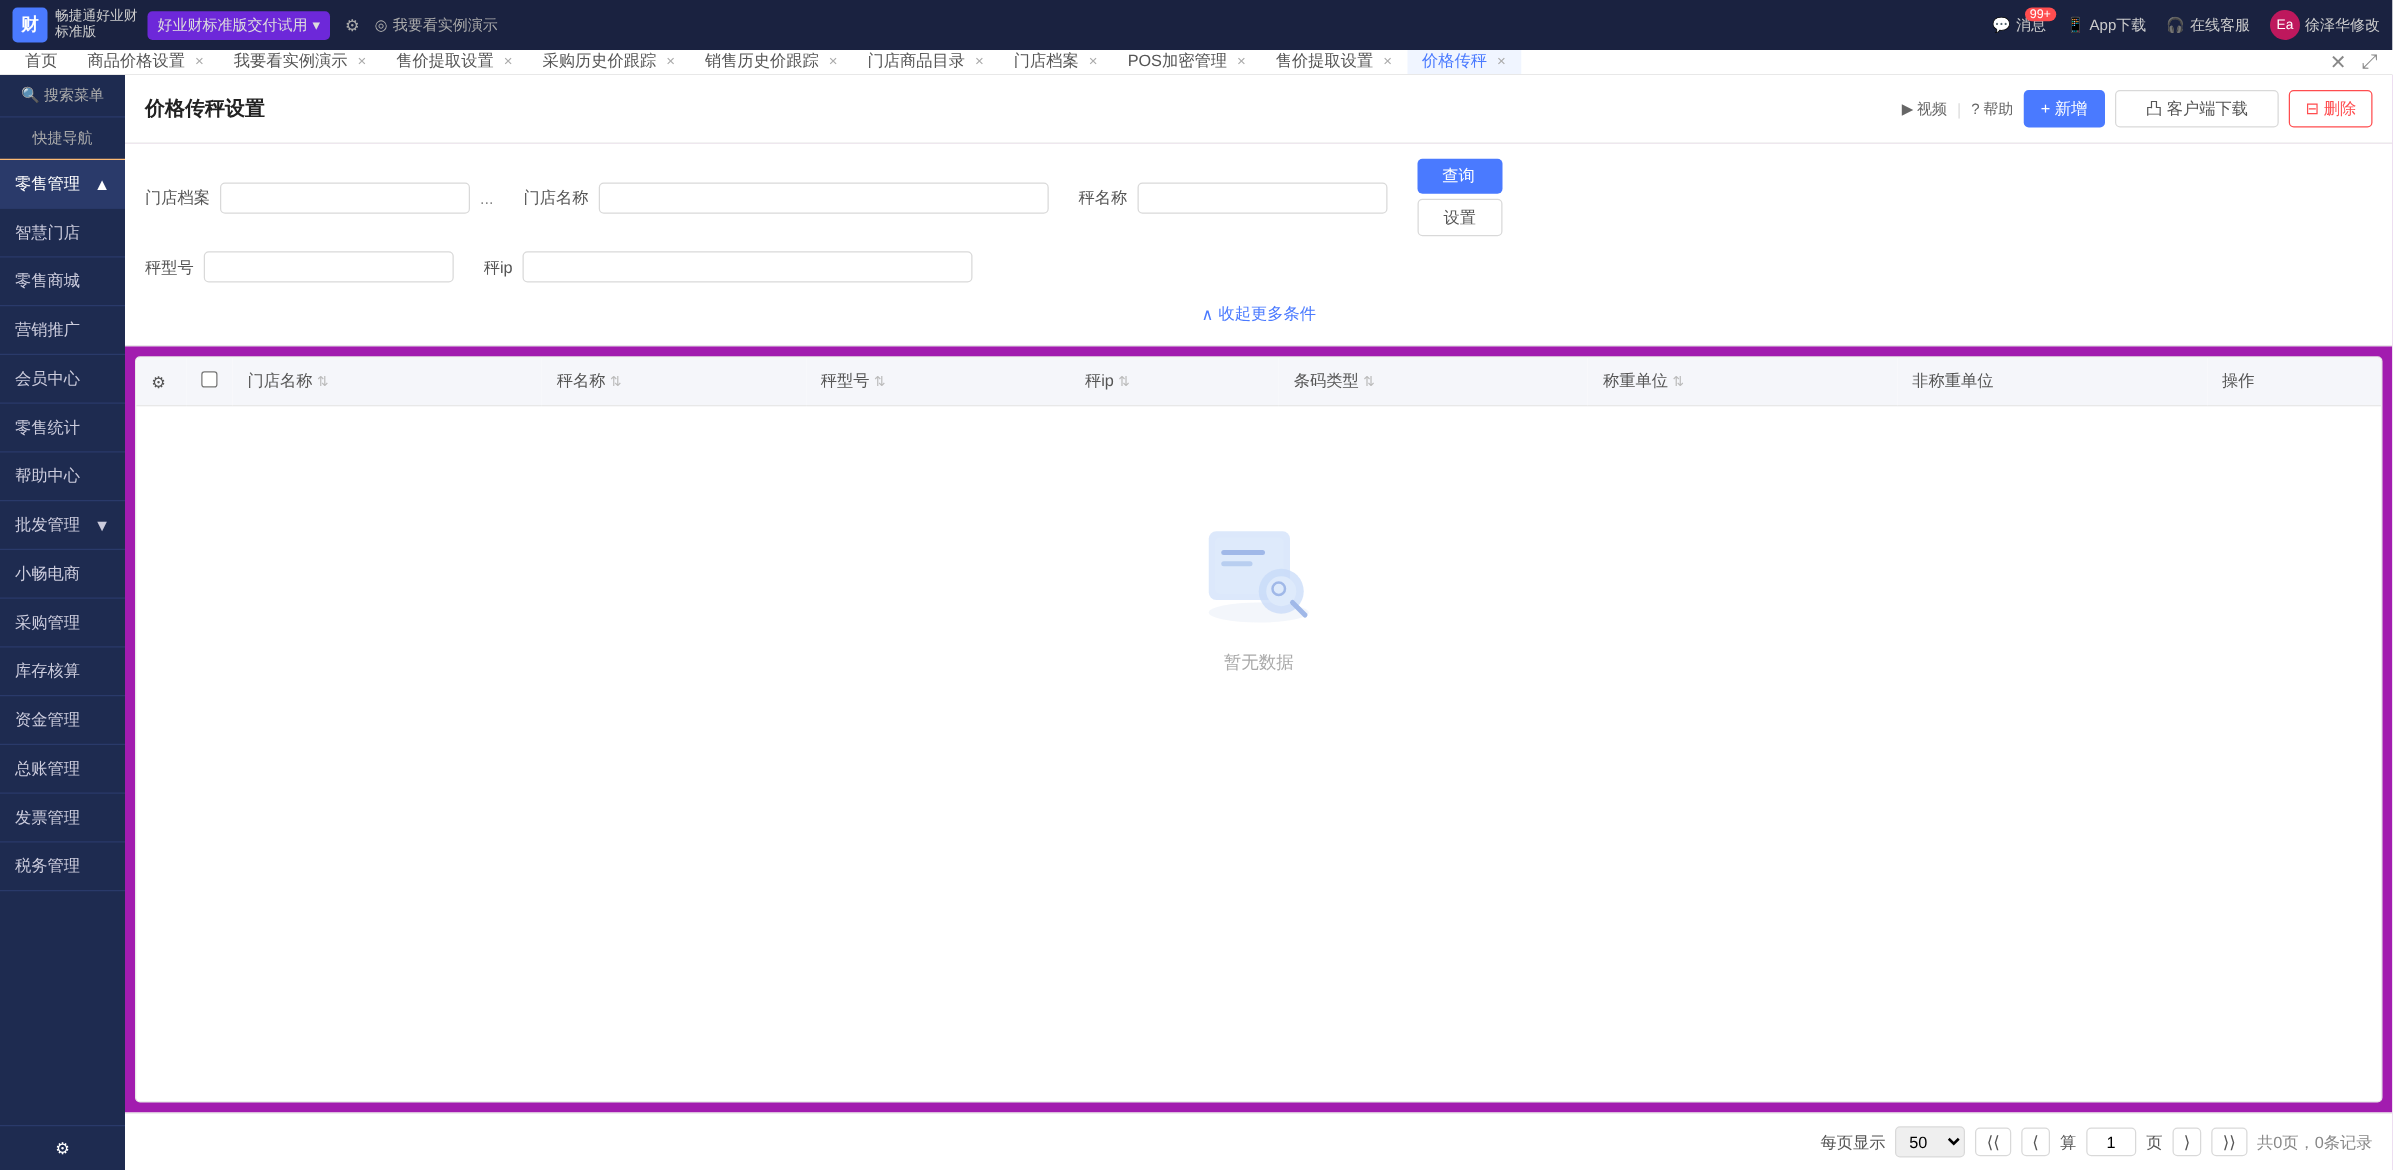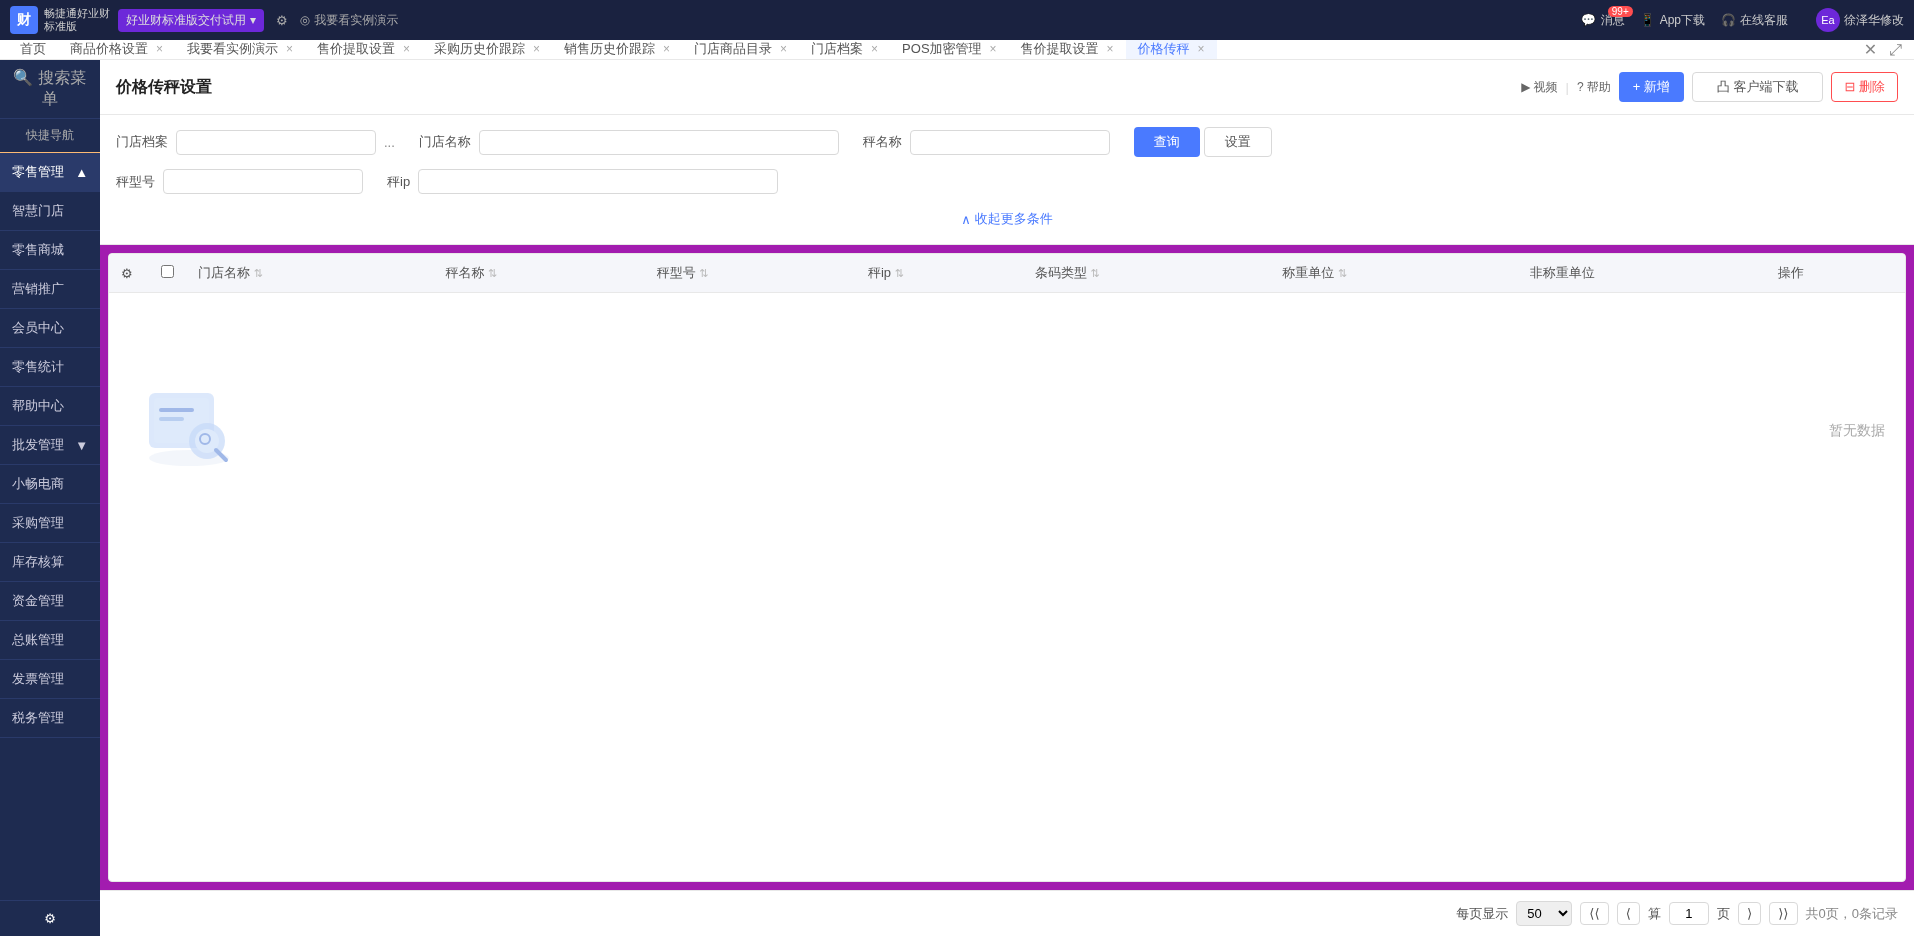--- a/index.html
+++ b/index.html
@@ -17,21 +17,21 @@
     .version-selector {
       display: flex; align-items: center; gap: 4px; background: #6d28d9; border-radius: 4px;
       padding: 3px 8px; cursor: pointer; font-size: 12px; color: #ddd; justify-content: center;
     }
     .settings-icon-btn { color: #aaa; cursor: pointer; padding: 4px; }
     .demo-link { display: flex; align-items: center; gap: 4px; color: #aaa; font-size: 12px; cursor: pointer; }
 
     .top-bar-right { display: flex; align-items: center; gap: 16px; }
     .top-bar-icon-item { display: flex; align-items: center; gap: 4px; color: #ccc; font-size: 12px; cursor: pointer; position: relative; }
     .badge { background: #ff4d4f; color: #fff; font-size: 10px; border-radius: 8px; padding: 0 4px; position: absolute; top: -6px; right: -8px; min-width: 18px; text-align: center; }
-    .user-avatar { width: 24px; height: 24px; background: #6d28d9; border-radius: 50%; display: flex; align-items: center; justify-content: center; font-size: 11px; color: #fff; margin-left: 12px; }
+    .user-avatar { width: 24px; height: 24px; background: #be185d; border-radius: 50%; display: flex; align-items: center; justify-content: center; font-size: 11px; color: #fff; }
 
     
     .tab-bar {
       display: flex; align-items: center; background: #fff; border-bottom: 1px solid #e8e8e8;
       height: 20px; padding: 0 8px; flex-shrink: 0; overflow-x: auto;
     }
     .tab-bar::-webkit-scrollbar { height: 0; }
     .tab-item {
       display: flex; align-items: center; gap: 4px; padding: 0 12px; height: 36px;
       font-size: 13px; color: #555; cursor: pointer; white-space: nowrap; border-bottom: 2px solid transparent;
@@ -46,21 +46,21 @@
     .main-layout { display: flex; flex: 1; overflow: hidden; }
 
     
     .sidebar {
       width: 100px; background: #1e2b50; color: #fff; display: flex; flex-direction: column;
       flex-shrink: 0; overflow-y: auto;
     }
     .sidebar::-webkit-scrollbar { width: 0; }
     .sidebar-search {
       padding: 8px; text-align: center; border-bottom: 1px solid #2a3a6a;
-      font-size: 16px; color: #aaa; cursor: pointer;
+      font-size: 12px; color: #aaa; cursor: pointer;
     }
     .sidebar-nav { padding: 8px; text-align: center; border-bottom: 1px solid #fdba74; font-size: 12px; color: #aaa; cursor: pointer; }
     .sidebar-item {
       display: flex; align-items: center; justify-content: space-between; padding: 10px 12px;
       font-size: 13px; color: #ccd; cursor: pointer; border-bottom: 1px solid #2a3a6a;
     }
     .sidebar-item.active { background: #2a3a6a; color: #fff; }
     .sidebar-settings { padding: 10px; text-align: center; margin-top: auto; border-top: 1px solid #2a3a6a; }
 
     
@@ -101,21 +101,21 @@
     .data-table th {
       background: #f5f6fa; padding: 10px 12px; text-align: left; font-size: 13px; font-weight: 500;
       color: #555; border-bottom: 1px solid #e8e8e8; white-space: nowrap;
     }
     .data-table td { padding: 10px 12px; border-bottom: 1px solid #f0f0f0; font-size: 13px; }
     .th-settings { width: 40px; text-align: center; }
     .th-checkbox { width: 36px; text-align: center; }
     .sort-icon { color: #bbb; font-size: 11px; cursor: pointer; }
 
     
-    .empty-state { display: flex; align-items: center; justify-content: space-between; padding: 80px 20px; }
+    .empty-state { display: flex; flex-direction: column; align-items: center; justify-content: space-between; padding: 80px 20px; }
     .empty-icon { width: 120px; height: 100px; margin-bottom: 16px; }
     .empty-text { color: #aaa; font-size: 14px; }
 
     
     .pagination-bar {
       display: flex; align-items: center; justify-content: flex-end; gap: 8px;
       padding: 10px 16px; background: #fff; border-top: 1px solid #e8e8e8; flex-shrink: 0;
       font-size: 13px; color: #555;
     }
     .page-size-select { border: 1px solid #d9d9d9; border-radius: 4px; padding: 3px 6px; font-size: 13px; }
@@ -314,21 +314,21 @@
           <span class="filter-ellipsis">...</span>
         </div>
         <div class="filter-item">
           <label class="filter-label">门店名称</label>
           <input class="filter-input filter-input-wide" type="text" style="">
         </div>
         <div class="filter-item">
           <label class="filter-label">秤名称</label>
           <input class="filter-input" type="text" style="">
         </div>
-        <div style="display:flex; flex-direction:row; gap:4px;">
+        <div style="display:flex; flex-direction:column; gap:4px;">
           <button class="btn-primary" style="padding: 5px 20px;">
             <span>查询</span>
           </button>
           <button class="btn-default" style="padding: 5px 20px;">
             <span>设置</span>
           </button>
         </div>
       </div>
       <div class="filter-row">
         <div class="filter-item">

